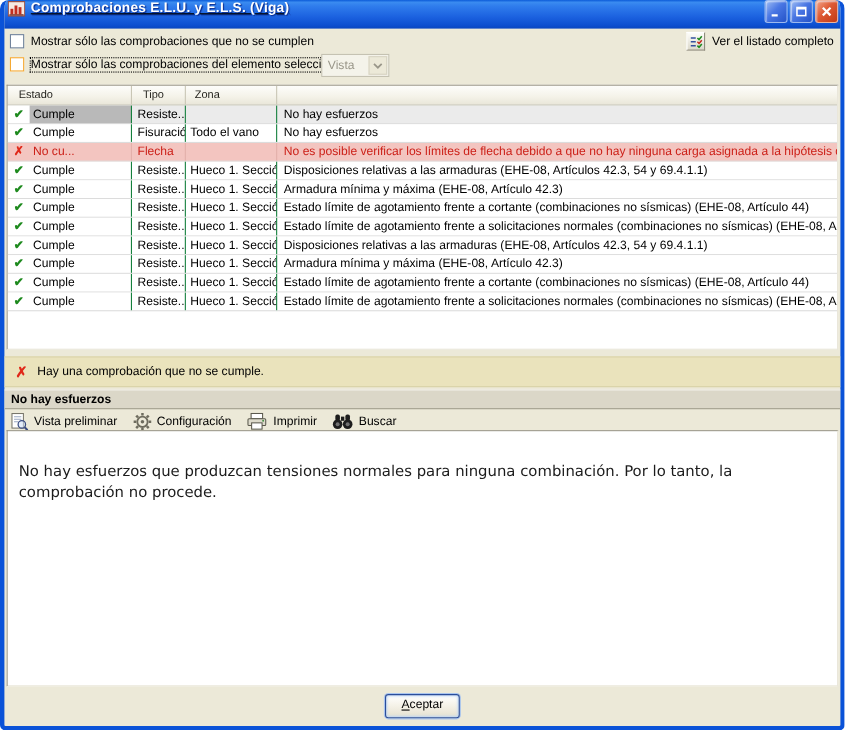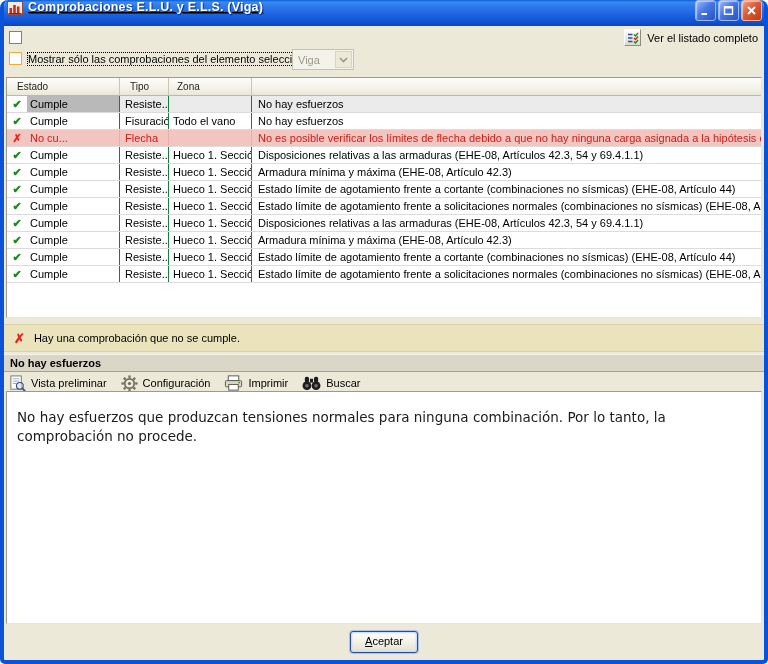--- a/index.html
+++ b/index.html
@@ -121,21 +121,21 @@
     display:flex; align-items:center; gap:14px;text-align:center;
   }
   .titem { display:flex; align-items:center; gap:5px; cursor:default; }
   .titem svg { display:block; }
   .titem-label { font-size:11px; color:#000; white-space:nowrap; }
 
   
   .detail-panel {
     position:absolute; left:2px; top:391px; width:756px; height:233px;
     background:#fff; border:1px solid #9D9A8A; border-bottom-color:#E8E5D8; border-right-color:#E8E5D8;
-    padding:16px 24px 0 10px;
+    padding:28px 24px 0 10px;
   }
   .detail-text {
     font-family:"DejaVu Sans", sans-serif; font-size:13.5px; color:#1c1c1c; line-height:1.4;
   }
 
   
   .footer-btn {
     position:absolute; left:50%; transform:translateX(-50%); top:631px;
     width:68px; height:22px;
     background:linear-gradient(180deg,#FFFFFF 0%,#F4F1E6 50%,#E5E1D0 100%);
@@ -175,28 +175,29 @@
         <svg width="11" height="11" viewBox="0 0 11 11">
             <line x1="2" y1="2" x2="9" y2="9" stroke="#fff" stroke-width="2"></line>
             <line x1="9" y1="2" x2="2" y2="9" stroke="#fff" stroke-width="2"></line>
           </svg>
       </div>
     </div>
   </div>
 
   <div class="checkbox-row" style="top:31px;">
     <span class="cb-box"></span>
+    <span class="cb-label">Mostrar sólo las comprobaciones que no se cumplen</span>
   </div>
   <div class="checkbox-row" style="top:52px;">
     <span class="cb-box hot"></span>
     <span class="cb-label focused">Mostrar sólo las comprobaciones del elemento seleccionado</span>
   </div>
 
   <div class="combo">
-    <span class="combo-value">Viga</span>
+    <span class="combo-value">Vista</span>
     <span class="combo-arrow">
       <svg width="9" height="6" viewBox="0 0 9 6">
           <polyline points="1,1 4.5,4.5 8,1" fill="none" stroke="#9A978A" stroke-width="1.6"></polyline>
         </svg>
     </span>
   </div>
 
   <div class="full-listing">
     <span class="tool-tile">
       <svg width="12" height="12" viewBox="0 0 12 12">

